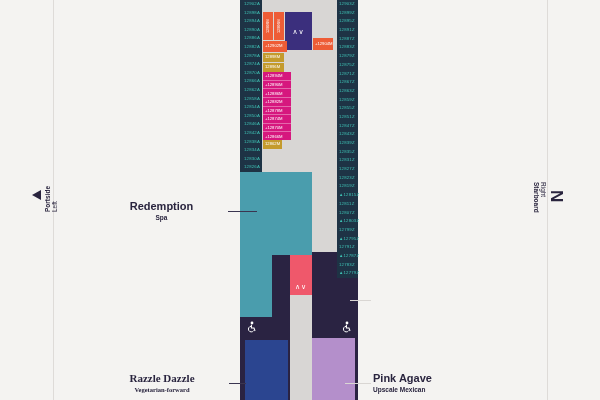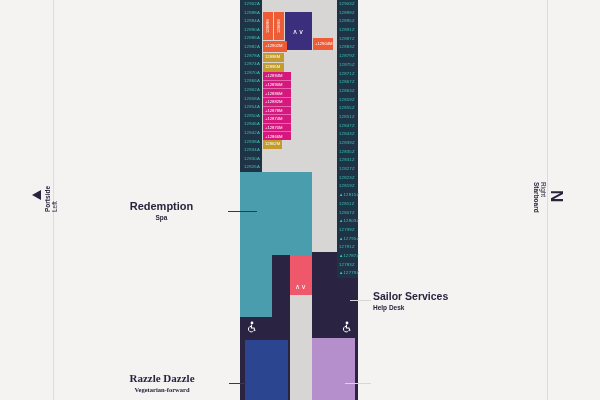--- a/index.html
+++ b/index.html
@@ -202,27 +202,27 @@
     <path d="M5.4 3.8 L5.4 7 L8 7 L9 10" stroke="#fff" stroke-width="1.1" fill="none"></path>
     <path d="M5.2 5.3 A2.8 2.8 0 1 0 7.6 9.6" stroke="#fff" stroke-width="1" fill="none"></path>
   </svg>
 
   <div class="venue v-right lbl-redemption">
     <div class="name">Redemption</div>
     <div class="sub">Spa</div>
   </div>
   <div class="pointer dark ln-redemption"></div>
 
-  <div class="venue lbl-sailor">
-    <div class="name" style="font-size:10.5px">Sailor Services</div>
-    <div class="sub">Help Desk</div>
-  </div>
   <div class="pointer light ln-sailor"></div>
 
   <div class="venue v-right lbl-razzle">
     <div class="name">Razzle Dazzle</div>
     <div class="sub">Vegetarian-forward</div>
   </div>
   <div class="pointer dark ln-razzle"></div>
 
+  <div class="venue lbl-pink">
+    <div class="name">Pink Agave</div>
+    <div class="sub">Upscale Mexican</div>
+  </div>
   <div class="pointer light ln-pink"></div>
 
 </div>
 
 </body></html>

